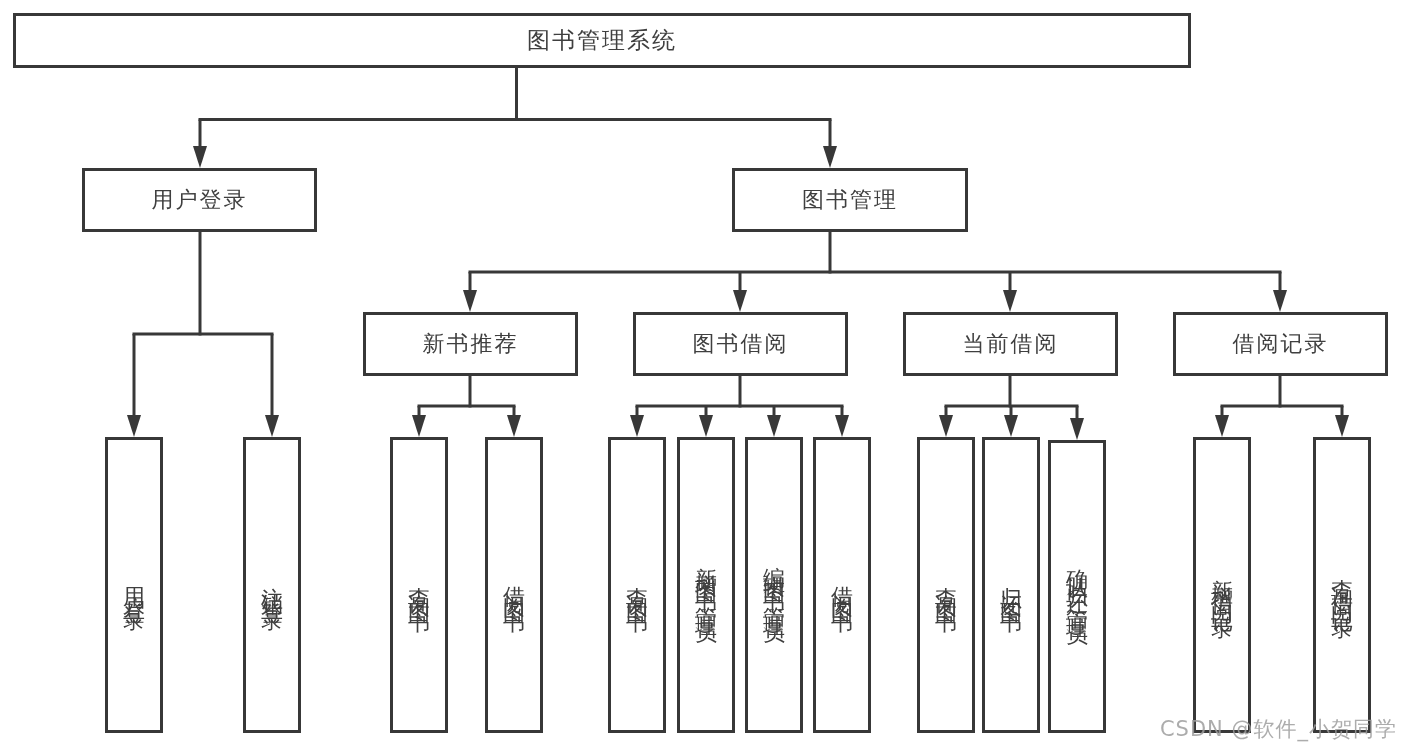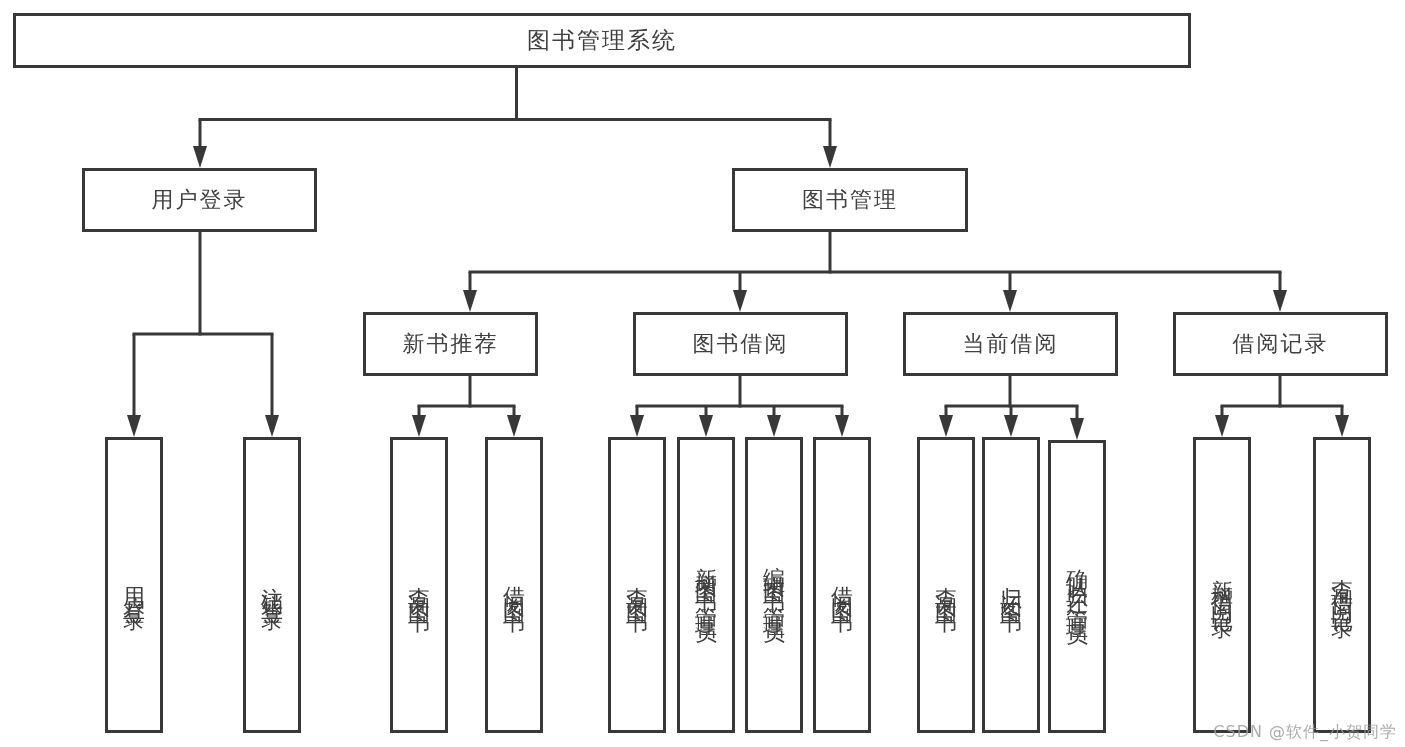--- a/index.html
+++ b/index.html
@@ -39,21 +39,21 @@
     text-orientation:mixed;
     letter-spacing:8px;
     white-space:normal;
     line-height:1;
     font-size:22px;
   }
   .watermark{
     position:absolute;
     right:8px;
     bottom:4px;
-    font-size:16px;
+    font-size:21px;
     letter-spacing:1px;
     color:rgba(158,158,158,0.85);
     z-index:5;
     white-space:nowrap;
   }
 </style>
 </head>
 <body>
 
 <div class="canvas">
@@ -122,21 +122,21 @@
       <polygon points="1215,415 1229,415 1222,437"></polygon>
       <polygon points="1335,415 1349,415 1342,437"></polygon>
     </g>
   </svg>
 
   <div class="box root" style="left:13px;top:13px;width:1178px;height:55px">图书管理系统</div>
 
   <div class="box" style="left:82px;top:168px;width:235px;height:64px">用户登录</div>
   <div class="box" style="left:732px;top:168px;width:236px;height:64px">图书管理</div>
 
-  <div class="box" style="left:363px;top:312px;width:175px;height:64px">新书推荐</div>
+  <div class="box" style="left:363px;top:312px;width:215px;height:64px">新书推荐</div>
   <div class="box" style="left:633px;top:312px;width:215px;height:64px">图书借阅</div>
   <div class="box" style="left:903px;top:312px;width:215px;height:64px">当前借阅</div>
   <div class="box" style="left:1173px;top:312px;width:215px;height:64px">借阅记录</div>
 
   <div class="box vbox" style="left:105px;top:437px;width:58px;height:296px">用户登录</div>
   <div class="box vbox" style="left:243px;top:437px;width:58px;height:296px">注销登录</div>
 
   <div class="box vbox" style="left:390px;top:437px;width:58px;height:296px">查询图书</div>
   <div class="box vbox" style="left:485px;top:437px;width:58px;height:296px">借阅图书</div>
 

